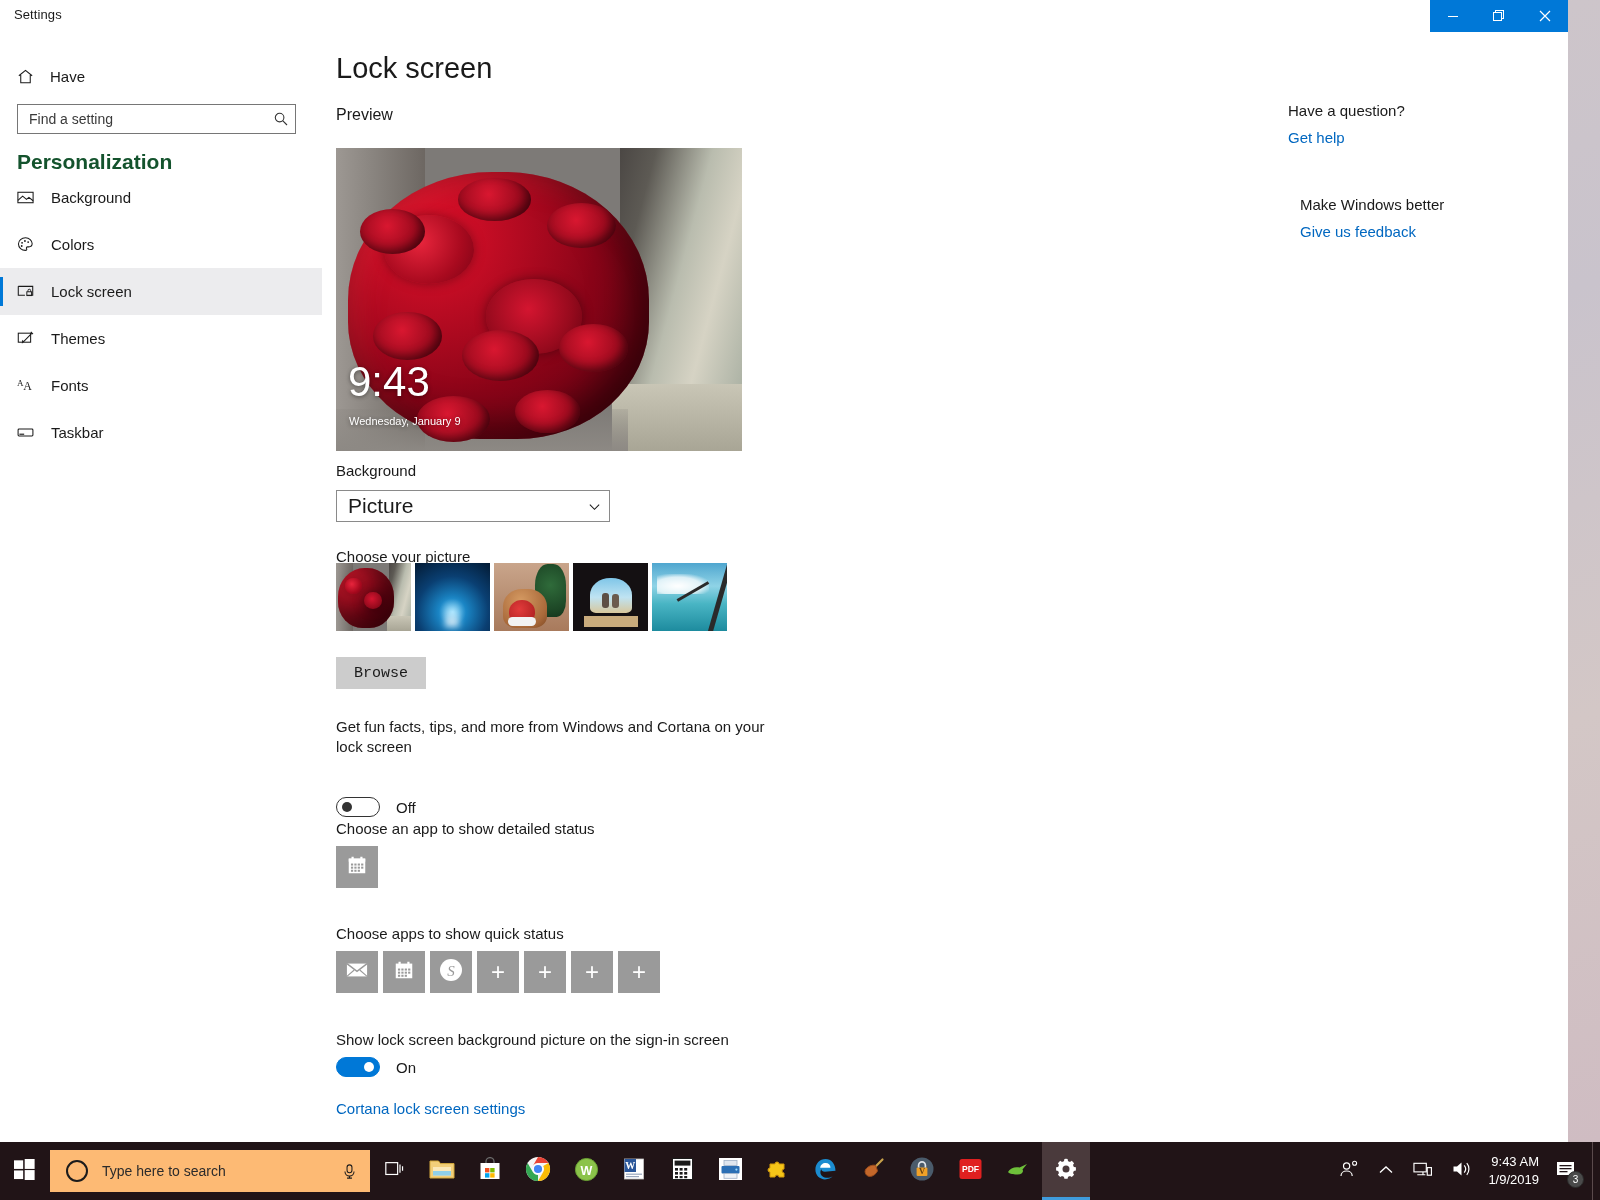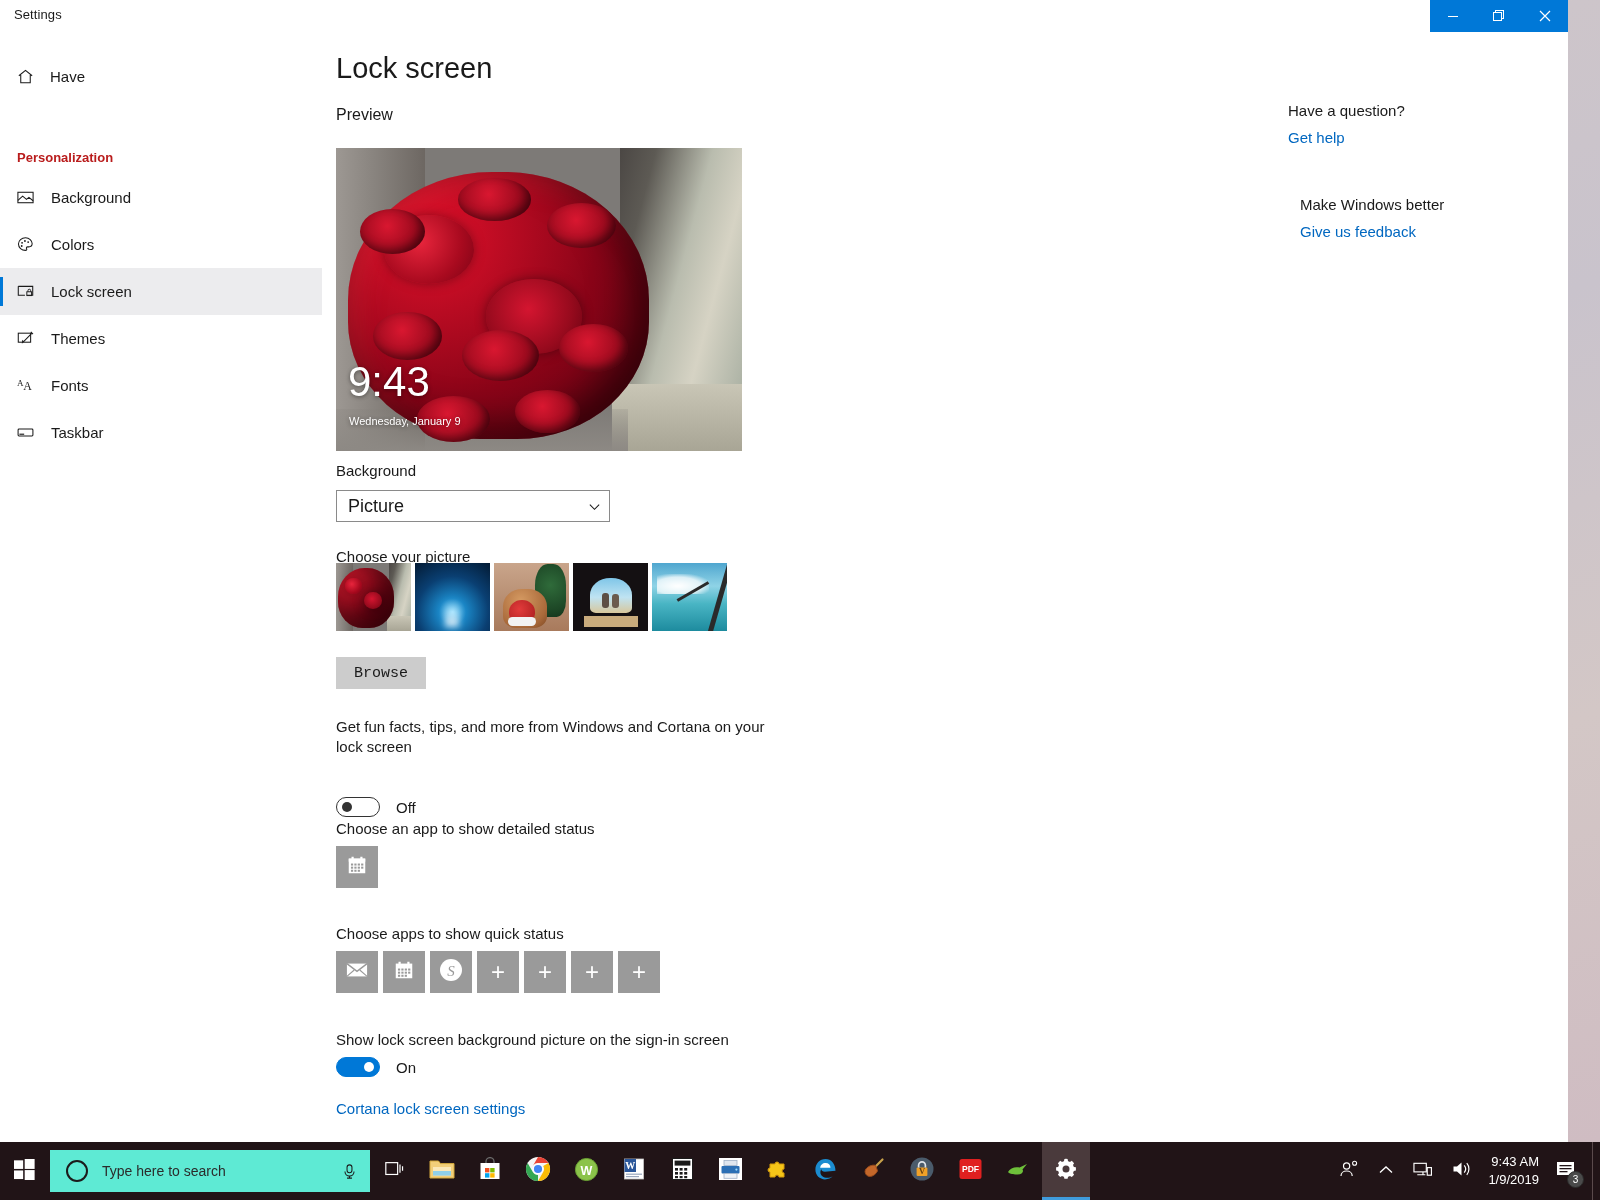--- a/index.html
+++ b/index.html
@@ -66,21 +66,21 @@
   .search-input {
     flex: 1; border: none; outline: none; background: transparent;
     font-family: "Liberation Sans", sans-serif; font-size: 14px;
     color: #1a1a1a; padding-left: 11px;
   }
   .search-input::placeholder { color: #3a3a3a; }
   .search-icon { width: 28px; display: flex; align-items: center; justify-content: center; color: #333; }
 
   .section-title {
     position: absolute; left: 17px; top: 118px;
-    font-size: 13px; font-weight: bold; color: #b91c1c;
+    font-size: 21px; font-weight: bold; color: #14532d;
   }
 
   .nav-list { position: absolute; left: 0; top: 142px; width: 322px; }
   .nav-item {
     position: relative; height: 47px; display: flex; align-items: center;
     padding-left: 16px;
   }
   .nav-item.selected { background: rgba(225,225,228,.62); }
   .nav-item.selected::before {
     content: ""; position: absolute; left: 0; top: 9px; width: 3px; height: 29px;
@@ -113,21 +113,21 @@
   }
 
   .field-label { position: absolute; left: 14px; font-size: 15px; color: #1a1a1a; }
 
   .dropdown {
     position: absolute; left: 14px; top: 458px; width: 274px; height: 32px;
     border: 1px solid #8a8a8a; background: #ffffff;
     display: flex; align-items: center; justify-content: space-between;
     padding: 0 8px 0 11px;
   }
-  .dropdown-value { font-size: 18px; color: #1a1a1a; }
+  .dropdown-value { font-size: 21px; color: #1a1a1a; }
   .dropdown-chevron { color: #1a1a1a; display: flex; align-items: center; }
 
   .thumbs { position: absolute; left: 14px; top: 531px; display: flex; gap: 4px; }
   .thumb { width: 75px; height: 68px; overflow: hidden; position: relative; }
   .thumb.selected { outline: 2px solid #0078d7; outline-offset: -2px; }
 
   .browse-btn {
     position: absolute; left: 14px; top: 625px; width: 90px; height: 32px;
     background: #cccccc; border: 1px solid #cccccc;
     font-family: Liberation Mono, monospace; font-size: 15px; color: #1a1a1a;
@@ -171,21 +171,21 @@
   
   .taskbar {
     position: absolute; left: 0; bottom: 0; width: 1600px; height: 58px;
     background: #211417;
     display: flex; align-items: center;
   }
   .start-btn {
     width: 48px; height: 58px; display: flex; align-items: center; justify-content: center;
   }
   .search-pill {
-    width: 320px; height: 42px; background: #5eead4;
+    width: 320px; height: 42px; background: #fdba74;
     display: flex; align-items: center; margin-left: 2px;
   }
   .search-pill .circ {
     width: 22px; height: 22px; border: 2px solid #1b1b1b; border-radius: 50%;
     margin-left: 16px;
   }
   .search-pill .txt { font-size: 14px; color: #2b2b2b; margin-left: 14px; flex: 1; }
   .search-pill .mic { margin-right: 12px; display: flex; align-items: center; color: #1b1b1b; }
   .tb-btn {
     width: 48px; height: 58px; display: flex; align-items: center; justify-content: center;
@@ -317,20 +317,29 @@
 
       <div class="home-row">
         <span class="home-icon">
           <svg width="19" height="19" viewBox="0 0 20 20">
             <path d="M3 9.2 L10 3.5 L17 9.2 M5 8.4 V16.5 H15 V8.4" fill="none" stroke="#1a1a1a" stroke-width="1.1"></path>
           </svg>
         </span>
         <span class="home-label">Have</span>
       </div>
 
+      <div class="search-box">
+        <input class="search-input" type="text" placeholder="Find a setting" style="">
+        <span class="search-icon">
+          <svg width="16" height="16" viewBox="0 0 16 16">
+            <circle cx="6.6" cy="6.6" r="4.3" fill="none" stroke="#333" stroke-width="1.1"></circle>
+            <path d="M9.9 9.9 L14 14" stroke="#333" stroke-width="1.1" fill="none"></path>
+          </svg>
+        </span>
+      </div>
 
       <div class="section-title">Personalization</div>
 
       <div class="nav-list">
 
         <div class="nav-item">
           <span class="nav-icon">
             <svg width="19" height="19" viewBox="0 0 20 20">
               <rect x="2" y="4.5" width="16" height="11" fill="none" stroke="#1a1a1a" stroke-width="1.1"></rect>
               <path d="M2 13 L7 8.6 L11 12 L13.6 9.8 L18 13.4" fill="none" stroke="#1a1a1a" stroke-width="1.1"></path>

